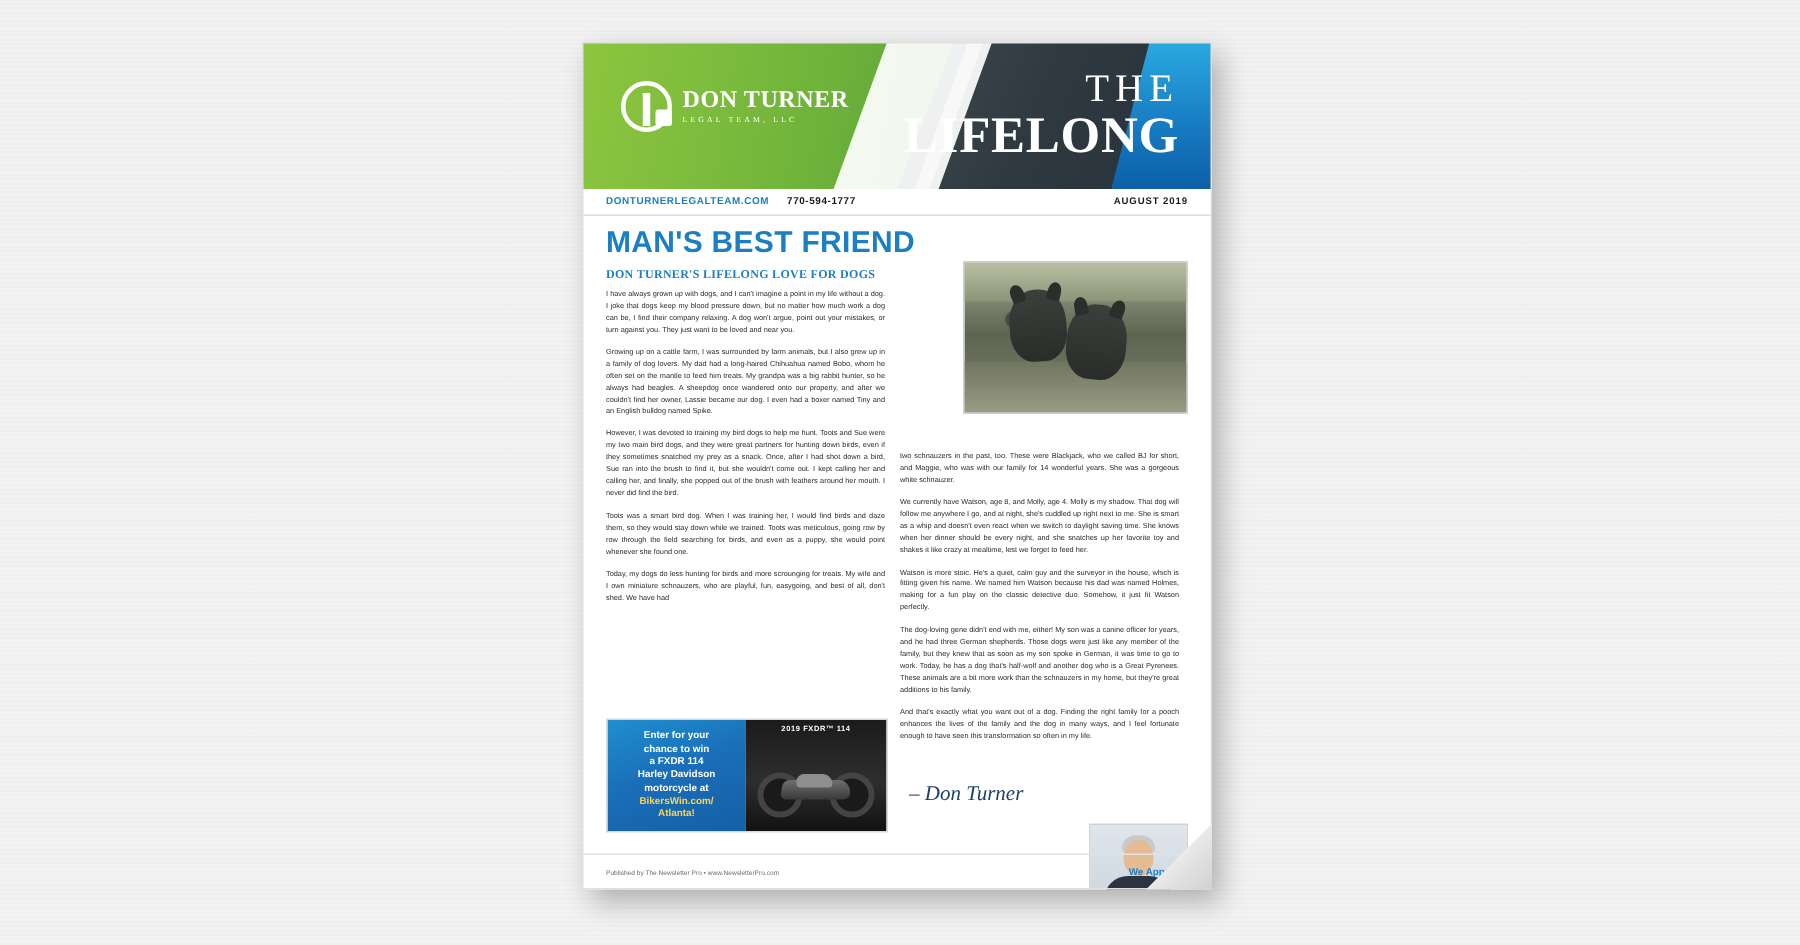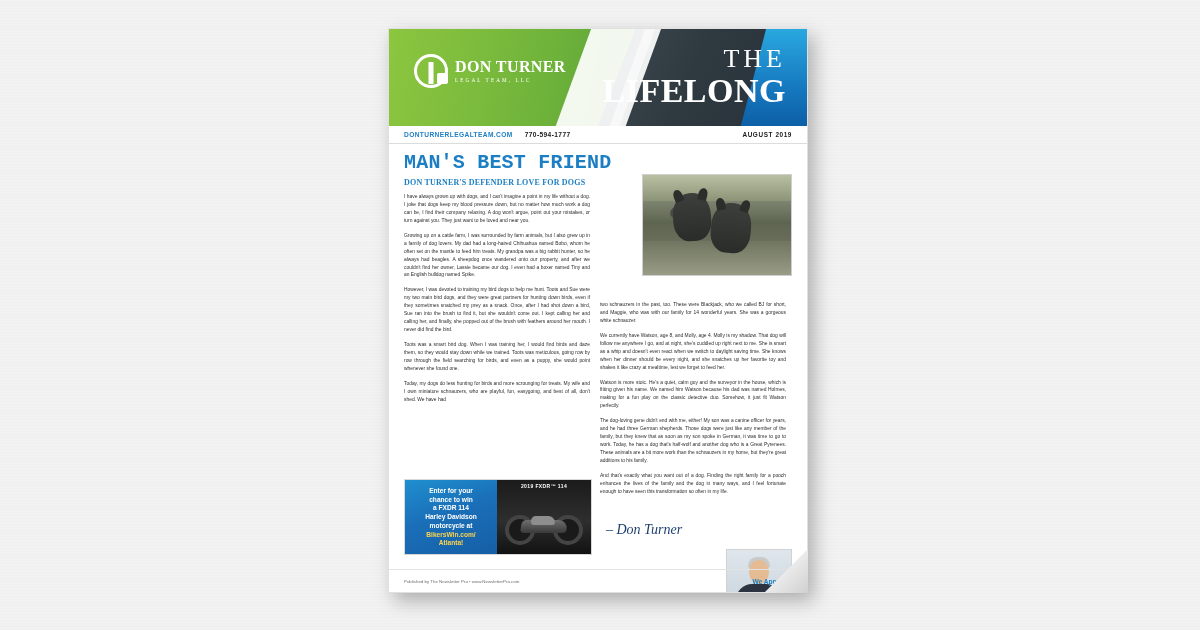--- a/index.html
+++ b/index.html
@@ -210,21 +210,21 @@
 
   
   .content {
     padding: 8px 16px 0 16px;
   }
 
   .headline {
     color: #1c7fc4;
     font-size: 20px;
     font-weight: bold;
-    font-family: Liberation Mono, monospace;
+    font-family: Liberation Sans, sans-serif;
     letter-spacing: 0.2px;
     line-height: 1.05;
   }
   .subhead {
     color: #1c7fc4;
     font-size: 8px;
     font-weight: bold;
     letter-spacing: 0.2px;
     margin-top: 5px;
     margin-bottom: 6px;
@@ -497,21 +497,21 @@
       <div class="contactbar">
         <div class="contact-left">
           <span class="contact-site">DONTURNERLEGALTEAM.COM</span>
           <span class="contact-phone">770-594-1777</span>
         </div>
         <span class="contact-date">AUGUST 2019</span>
       </div>
 
       <div class="content">
         <div class="headline">MAN'S BEST FRIEND</div>
-        <div class="subhead">DON TURNER'S DEFENDER LOVE FOR DOGS</div>
+        <div class="subhead">DON TURNER'S LIFELONG LOVE FOR DOGS</div>
 
         <div class="cols">
           <div class="col">
             <p class="body">I have always grown up with dogs, and I can't imagine a point in my life without a dog. I joke that dogs keep my blood pressure down, but no matter how much work a dog can be, I find their company relaxing. A dog won't argue, point out your mistakes, or turn against you. They just want to be loved and near you.</p>
             <p class="body">Growing up on a cattle farm, I was surrounded by farm animals, but I also grew up in a family of dog lovers. My dad had a long-haired Chihuahua named Bobo, whom he often set on the mantle to feed him treats. My grandpa was a big rabbit hunter, so he always had beagles. A sheepdog once wandered onto our property, and after we couldn't find her owner, Lassie became our dog. I even had a boxer named Tiny and an English bulldog named Spike.</p>
             <p class="body">However, I was devoted to training my bird dogs to help me hunt. Toots and Sue were my two main bird dogs, and they were great partners for hunting down birds, even if they sometimes snatched my prey as a snack. Once, after I had shot down a bird, Sue ran into the brush to find it, but she wouldn't come out. I kept calling her and calling her, and finally, she popped out of the brush with feathers around her mouth. I never did find the bird.</p>
             <p class="body">Toots was a smart bird dog. When I was training her, I would find birds and daze them, so they would stay down while we trained. Toots was meticulous, going row by row through the field searching for birds, and even as a puppy, she would point whenever she found one.</p>
             <p class="body">Today, my dogs do less hunting for birds and more scrounging for treats. My wife and I own miniature schnauzers, who are playful, fun, easygoing, and best of all, don't shed. We have had</p>
           </div>
           <div class="col">

